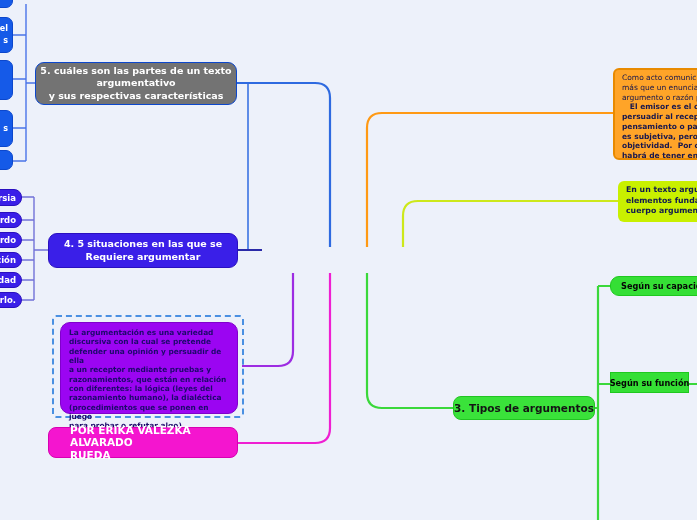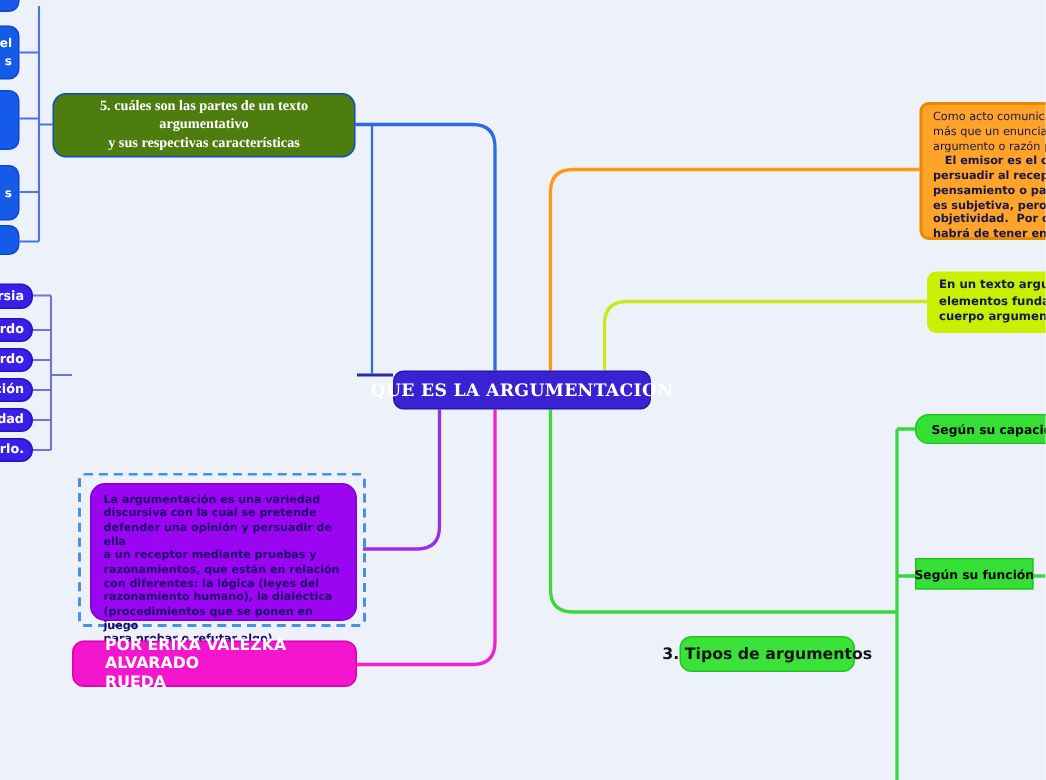--- a/index.html
+++ b/index.html
@@ -31,21 +31,21 @@
   
   #center{
     left:262px;top:247px;width:172px;height:26px;
     background:#3a22d4;border:1px solid #2614ad;border-radius:7px;
     color:#fff;font-family:"DejaVu Serif","Liberation Serif",serif;
     font-size:11.5px;letter-spacing:.2px;white-space:nowrap;
   }
   
   #topic1{left:452px;top:102px;width:136px;height:24px;background:#ff9913;border:1px solid #e68400;border-radius:8px;color:#141414;font-size:10.5px;white-space:nowrap;}
   #topic2{left:450px;top:189px;width:147px;height:24px;background:#d7f402;border:1px solid #b8d400;border-radius:8px;color:#141414;font-size:10.5px;white-space:nowrap;}
-  #topic3{left:453px;top:396px;width:117px;height:24px;background:#3ae23a;border:1px solid #21c421;border-radius:8px;color:#141414;font-size:10.5px;white-space:nowrap;margin-top:28px;}
+  #topic3{left:453px;top:396px;width:142px;height:24px;background:#3ae23a;border:1px solid #21c421;border-radius:8px;color:#141414;font-size:10.5px;white-space:nowrap;}
   
   #note1{
     left:613px;top:68px;width:300px;height:92px;
     background:#ffa428;border:2px solid #e88a00;border-radius:6px;
     color:#16164e;font-size:7.5px;line-height:1.3;
     display:block;text-align:left;padding:3px 7px;font-weight:normal;
   }
   #note1 .intro{white-space:pre-wrap;font-weight:normal;}
   #note1 .rest{white-space:pre-wrap;font-weight:bold;}
   #note2{
@@ -94,32 +94,33 @@
 
     <path d="M403 247 V216 Q403 201 418 201 H618" fill="none" stroke-width="2.2" stroke="#cde81a"></path>
 
     <path d="M367 273 V393 Q367 408 382 408 H598 M598 286 V520 M598 286 H610 M598 384 H610 M689 384 H697" fill="none" stroke-width="2.2" stroke="#3ad83a"></path>
 
     <path d="M293 273 V351 Q293 366 278 366 H242" fill="none" stroke-width="2.2" stroke="#9d2ce2"></path>
 
     <path d="M330 273 V428 Q330 443 315 443 H238" fill="none" stroke-width="2.2" stroke="#ef1fd2"></path>
   </svg>
 
-  <div class="node" id="center">QUE ES LA ARGUMENTACION</div>
 
-  <div class="node" id="topic5" class2="blue-node" style="background:#4d7c0f;border:1px solid #0c47cc;border-radius:9px;color:#fff;font-family:Liberation Serif, serif;">5. cuáles son las partes de un texto
+  <div class="node" id="topic5" class2="blue-node" style="background:#737373;border:1px solid #0c47cc;border-radius:9px;color:#fff;">5. cuáles son las partes de un texto
 argumentativo
 y sus respectivas características</div>
   <div class="node blue-child" style="left:-30px;top:-12px;width:43px;height:20px;"></div>
   <div class="node blue-child" style="left:-50px;top:17px;width:63px;height:36px;">el
 s</div>
   <div class="node blue-child" style="left:-50px;top:60px;width:63px;height:40px;"></div>
   <div class="node blue-child" style="left:-50px;top:110px;width:63px;height:37px;">s</div>
   <div class="node blue-child" style="left:-30px;top:150px;width:43px;height:20px;"></div>
 
+  <div class="node violet" id="topic4">4. 5 situaciones en las que se
+Requiere argumentar</div>
   <div class="node violet violet-child" style="left:-40px;top:189px;width:62px;height:17px;">ersia</div>
   <div class="node violet violet-child" style="left:-40px;top:212px;width:62px;height:16px;">uerdo</div>
   <div class="node violet violet-child" style="left:-40px;top:232px;width:62px;height:16px;">rdo</div>
   <div class="node violet violet-child" style="left:-40px;top:252px;width:62px;height:16px;">ción</div>
   <div class="node violet violet-child" style="left:-40px;top:272px;width:62px;height:16px;">dad</div>
   <div class="node violet violet-child" style="left:-40px;top:292px;width:62px;height:16px;">rlo.</div>
 
   <div class="node" id="note1">
     <div class="intro">Como acto comunicativ
 más que un enunciado

